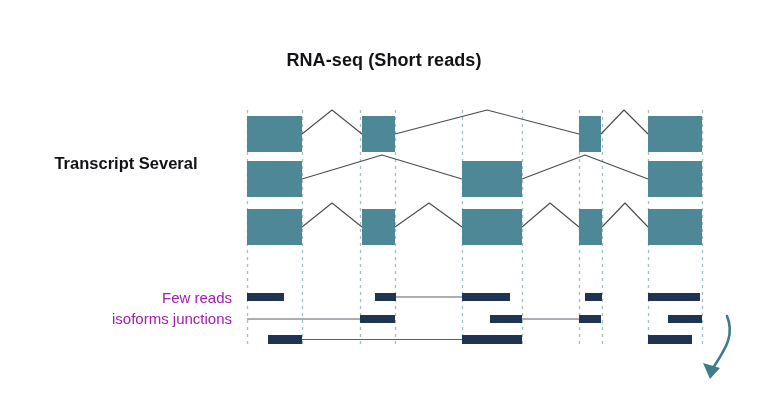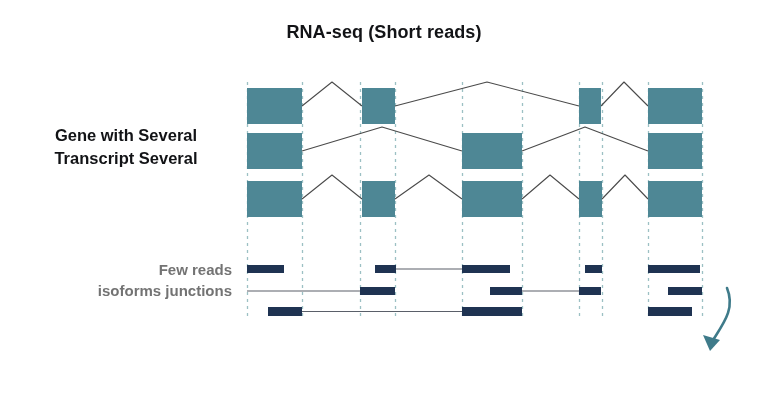--- a/index.html
+++ b/index.html
@@ -11,20 +11,21 @@
     width: 768px;
     height: 408px;
     position: relative;
     overflow: hidden;
     font-family: "Liberation Sans", sans-serif;
     color: #16171a;
   }
   #figure-root {
     position: absolute;
     inset: 0;
+    margin-top: 28px;
   }
   .title {
     position: absolute;
     left: 0;
     right: 0;
     top: 22px;
     text-align: center;
     font-size: 18px;
     font-weight: bold;
     letter-spacing: 0.1px;
@@ -52,42 +53,41 @@
     line-height: 23px;
     color: #121316;
   }
   .reads-label {
     position: absolute;
     left: 60px;
     top: 259px;
     width: 172px;
     text-align: right;
     font-size: 15px;
-    font-weight: bold;
+    font-weight: normal;
     line-height: 21px;
-    color: #737373;
+    color: #a21caf;
   }
   .stage {
     position: absolute;
     left: 0;
     top: 0;
     width: 768px;
     height: 408px;
   }
   svg { display: block; }
 </style>
 </head>
 <body>
 
 <div id="figure-root">
 
   <div class="title">RNA-seq (Short reads)</div>
 
   <div class="gene-label">
-    <div>Gene with Several</div>
     <div>Transcript Several</div>
   </div>
 
   <div class="reads-label">
     <div>Few reads</div>
     <div>isoforms junctions</div>
   </div>
 
   <svg class="stage" id="diagram-svg" width="768" height="408" viewBox="0 0 768 408" xmlns="http://www.w3.org/2000/svg">
     <g id="guides-layer">

